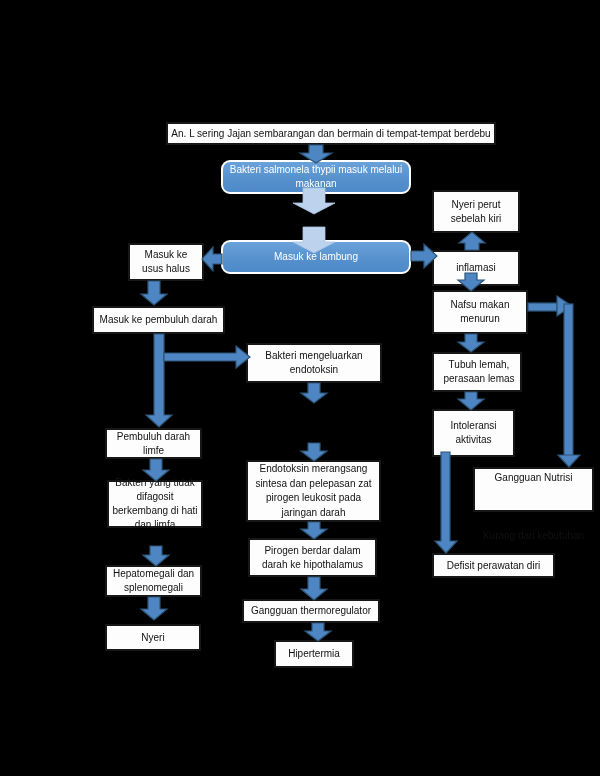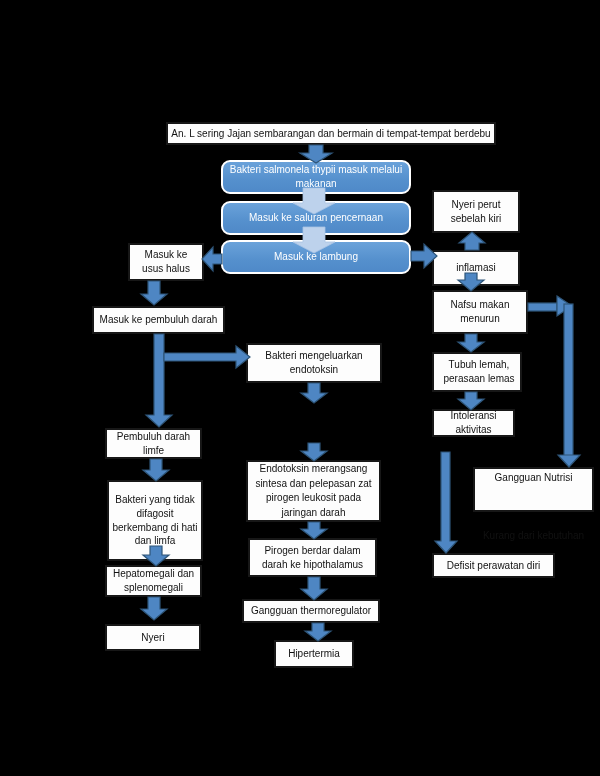--- a/index.html
+++ b/index.html
@@ -23,49 +23,48 @@
   .arrows { position:absolute; left:0; top:0; z-index:3; pointer-events:none; }
 
   
   #n-trigger      { left:166px; top:122px; width:330px; height:23px; font-size:10px; }
   #n-b1           { left:221px; top:160px; width:190px; height:34px; }
   #n-b2           { left:221px; top:201px; width:190px; height:34px; }
   #n-b3           { left:221px; top:240px; width:190px; height:34px; }
   #n-usus         { left:128px; top:243px; width:76px;  height:38px; }
   #n-pembuluh     { left:92px;  top:306px; width:133px; height:28px; }
   #n-limfe        { left:105px; top:428px; width:97px;  height:31px; }
-  #n-difagosit    { left:107px; top:480px; width:96px;  height:81px; }
+  #n-difagosit    { left:107px; top:480px; width:96px;  height:48px; }
   #n-hepato       { left:105px; top:565px; width:97px;  height:32px; }
   #n-nyeri        { left:105px; top:624px; width:96px;  height:27px; }
   #n-endotoksin   { left:246px; top:343px; width:136px; height:40px; }
   #n-peradangan   { left:246px; top:402px; width:136px; height:41px; }
   #n-sintesa      { left:246px; top:460px; width:135px; height:62px; line-height:1.45; }
   #n-pirogen      { left:248px; top:538px; width:129px; height:39px; }
   #n-thermo       { left:242px; top:599px; width:138px; height:24px; }
   #n-hipertermia  { left:274px; top:640px; width:80px;  height:28px; }
   #n-nyeri-perut  { left:432px; top:190px; width:88px;  height:43px; }
   #n-inflamasi    { left:432px; top:250px; width:88px;  height:36px; }
   #n-nafsu        { left:432px; top:290px; width:96px;  height:44px; }
   #n-tubuh        { left:432px; top:352px; width:90px;  height:40px;padding-left:7px; }
-  #n-intoleransi  { left:432px; top:409px; width:83px;  height:28px; }
+  #n-intoleransi  { left:432px; top:409px; width:83px;  height:48px; }
   #n-nutrisi      { left:473px; top:467px; width:121px; height:45px; padding:2px 3px;gap:44px; }
   #n-defisit      { left:432px; top:553px; width:123px; height:25px; }
 
   .arr      { fill:#4e86c3; stroke:#2e5578; stroke-width:1.2; }
   .arr-lite { fill:#bdd2ec; stroke:#a9c4e4; stroke-width:0.8; }
 </style>
 </head>
 <body>
 
 <div class="canvas">
 
   <div class="node nowrap" id="n-trigger">An. L sering Jajan sembarangan dan bermain di tempat-tempat berdebu</div>
 
   <div class="node blue" id="n-b1">Bakteri salmonela thypii masuk melalui makanan</div>
-  <div class="node blue" id="n-b2">Masuk ke saluran pencernaan</div>
   <div class="node blue" id="n-b3">Masuk ke lambung</div>
 
   <div class="node" id="n-usus">Masuk ke usus halus</div>
   <div class="node" id="n-pembuluh">Masuk ke pembuluh darah</div>
   <div class="node" id="n-limfe">Pembuluh darah limfe</div>
   <div class="node" id="n-difagosit">Bakteri yang tidak difagosit berkembang di hati dan limfa</div>
   <div class="node" id="n-hepato">Hepatomegali dan splenomegali</div>
   <div class="node" id="n-nyeri">Nyeri</div>
 
   <div class="node" id="n-endotoksin">Bakteri mengeluarkan endotoksin</div>

